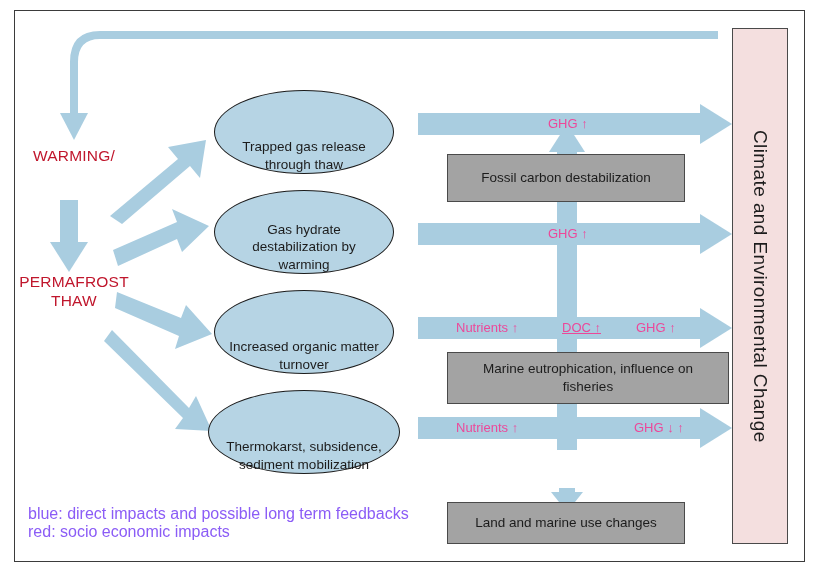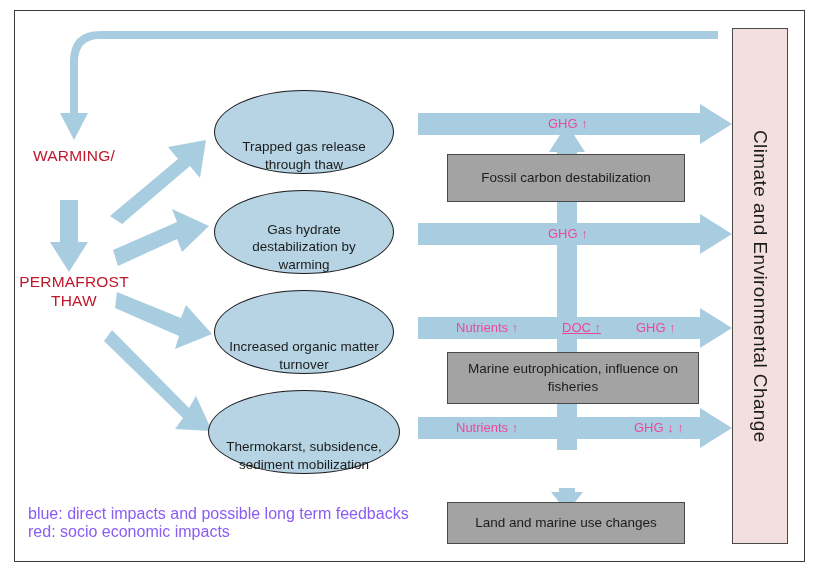--- a/index.html
+++ b/index.html
@@ -146,21 +146,21 @@
   </div>
 
   <div class="ellipse" style="left:208px;top:390px;width:192px;height:84px;">
     <span>Thermokarst, subsidence, sediment mobilization</span>
   </div>
 
   <div class="pbox" style="left:447px;top:154px;width:238px;height:48px;">
     <span>Fossil carbon destabilization</span>
   </div>
 
-  <div class="pbox" style="left:447px;top:352px;width:252px;height:52px;">
+  <div class="pbox" style="left:447px;top:352px;width:282px;height:52px;">
     <span>Marine eutrophication, influence on fisheries</span>
   </div>
 
 
   <div class="pbox" style="left:447px;top:502px;width:238px;height:42px;">
     <span>Land and marine use changes</span>
   </div>
 
   <div class="band-label" style="left:548px;top:113px;">GHG   ↑</div>
 

